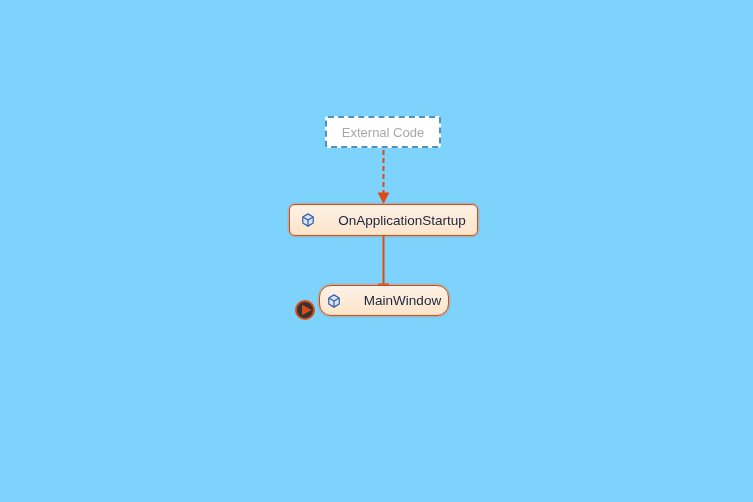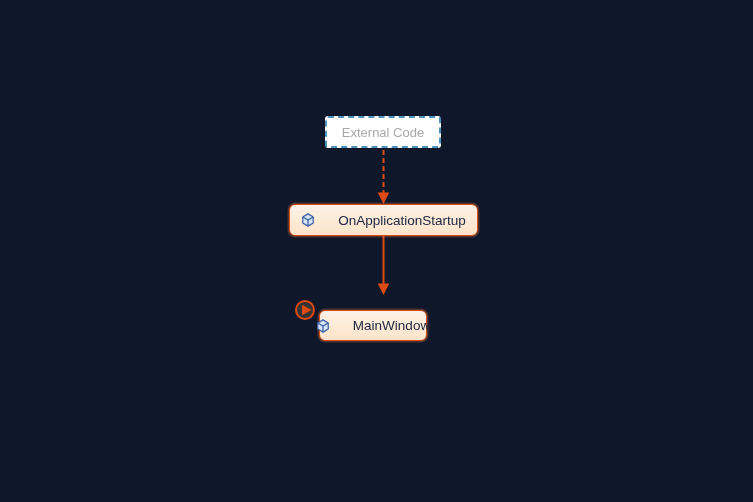--- a/index.html
+++ b/index.html
@@ -1,20 +1,20 @@
 <!DOCTYPE html>
 <html><head>
 <meta charset="utf-8">
 <style>
   html, body { margin: 0; padding: 0; background: #ffffff; }
   .canvas {
     position: relative;
     width: 753px;
     height: 502px;
-    background: #0f172a;
+    background: #7dd3fc;
     overflow: hidden;
     font-family: "Liberation Sans", sans-serif;
   }
   .edges {
     position: absolute;
     left: 0; top: 0;
     width: 753px; height: 502px;
     z-index: 1;
   }
   .node {
@@ -43,22 +43,22 @@
     border-radius: 6px;
     box-shadow: 0 0 0 1.5px rgba(230, 120, 60, 0.30);
     color: #1b2440;
     font-size: 13.5px;
   }
   .node.startup {
     left: 289px; top: 204px;
     width: 189px; height: 32px;
   }
   .node.mainwindow {
-    left: 319px; top: 310px;
-    width: 108px; height: 31px;
+    left: 319px; top: 285px;
+    width: 130px; height: 31px; border-radius: 12px;
   }
   .icon-cube {
     display: inline-flex;
     width: 14px; height: 14px;
     flex: 0 0 auto;
   }
   .badge {
     position: absolute;
     left: 295px; top: 300px;
     width: 16px; height: 16px;

